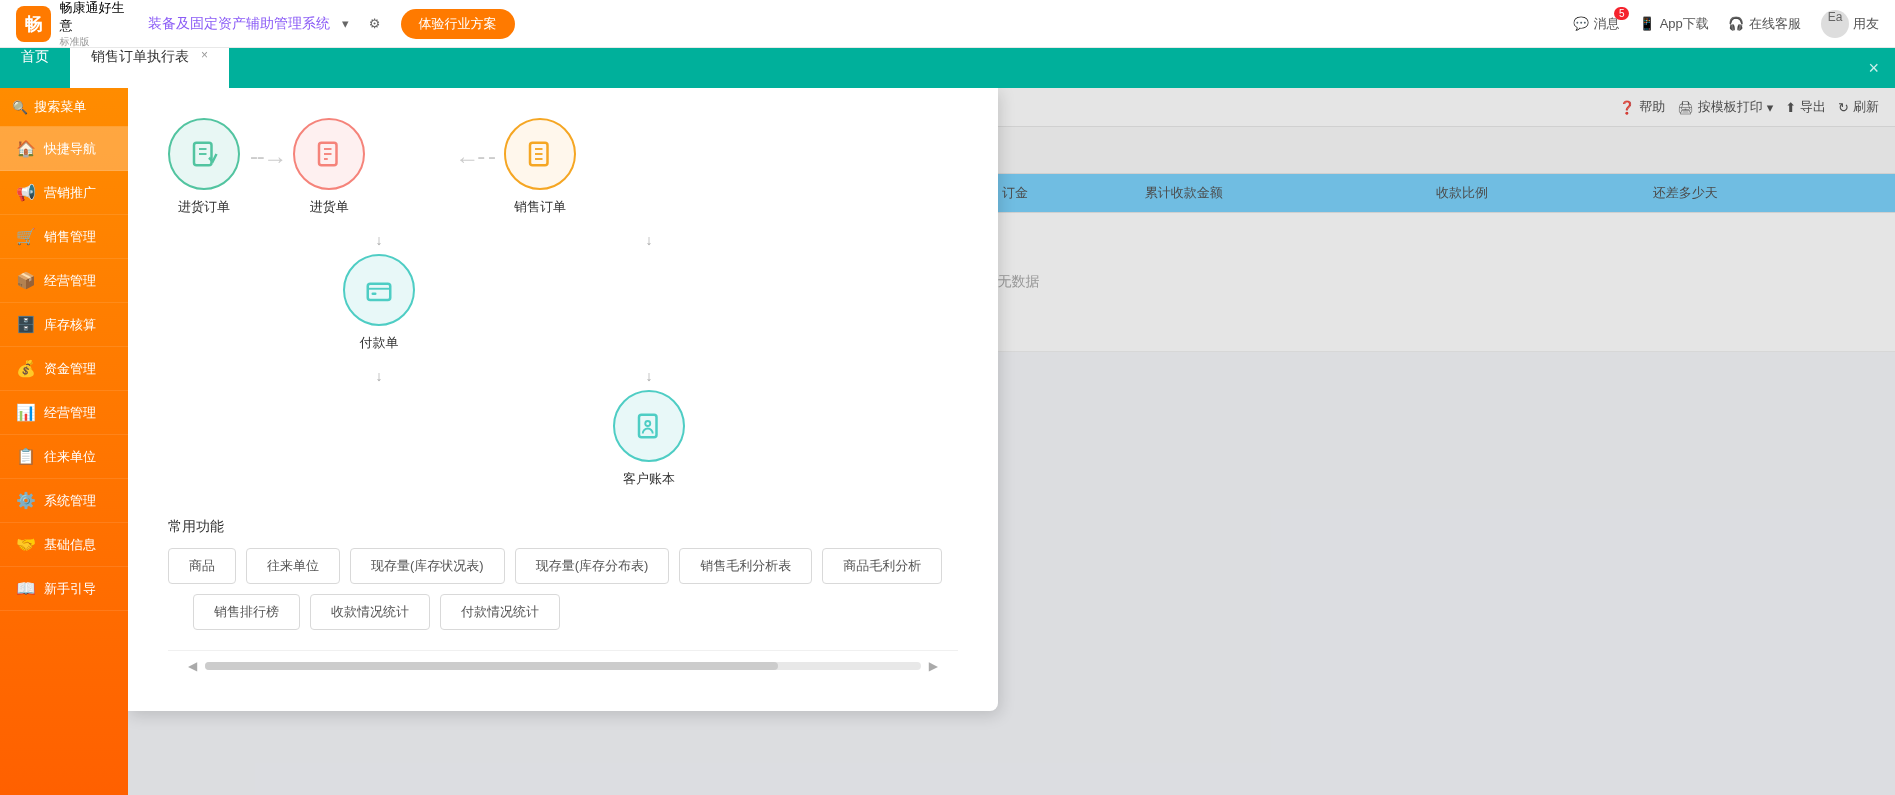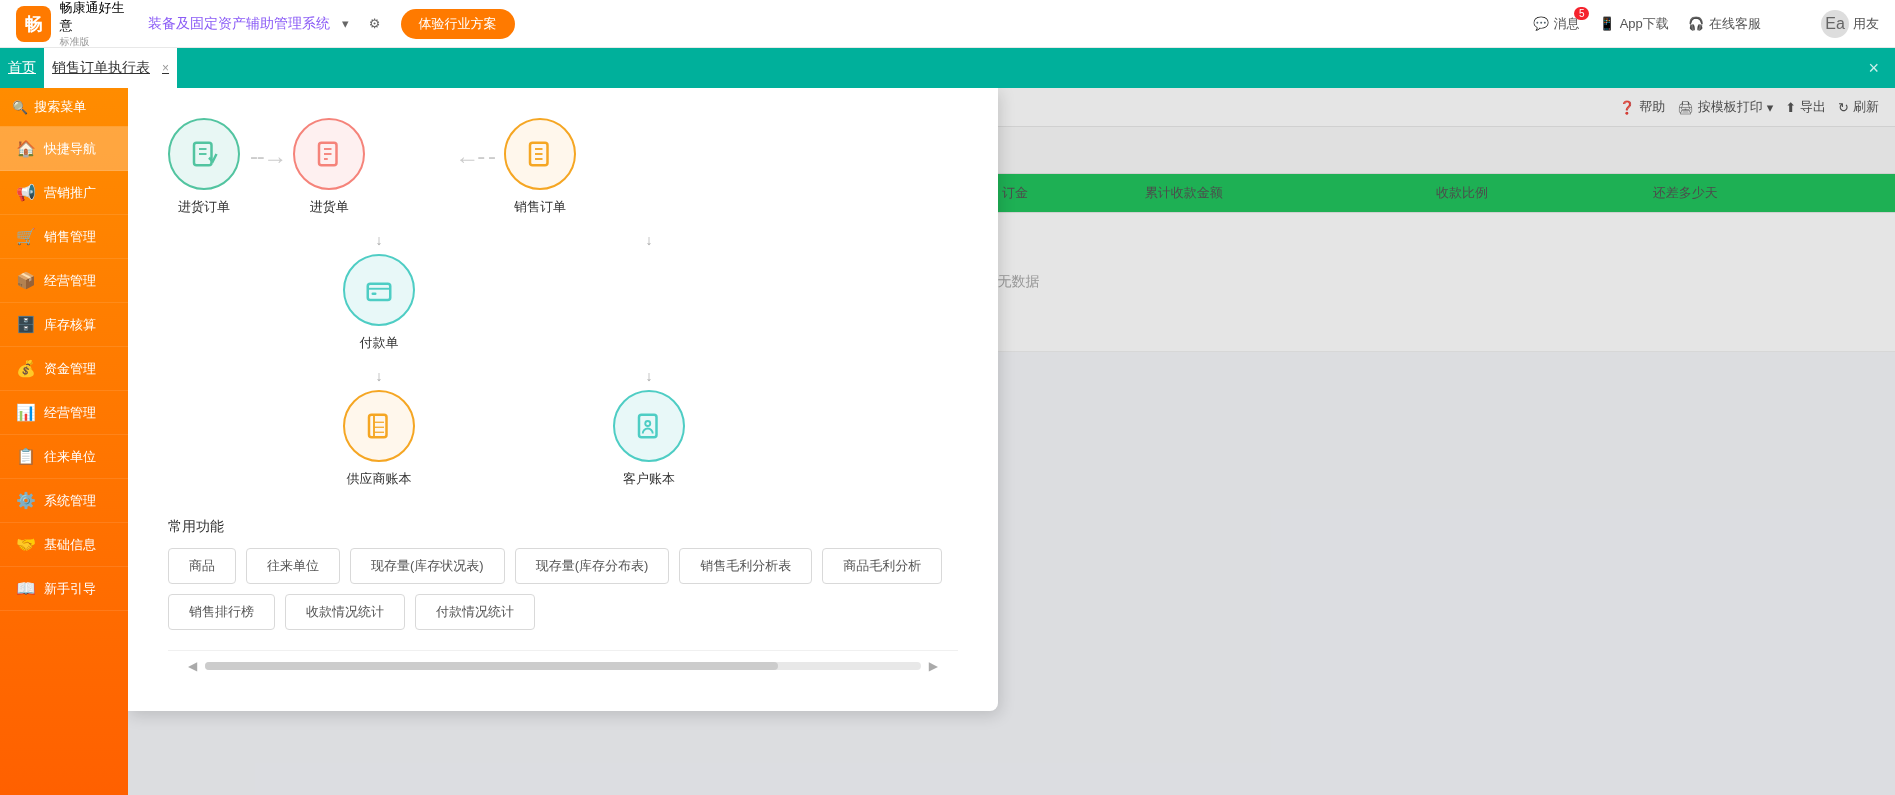--- a/index.html
+++ b/index.html
@@ -14,28 +14,28 @@
     .top-bar-logo { display: flex; align-items: center; gap: 8px; width: 120px; }
     .logo-icon { width: 36px; height: 36px; background: #ff7a00; border-radius: 8px; display:flex; align-items:center; justify-content:center; color:#fff; font-size:18px; font-weight:bold; }
     .logo-sub { font-size: 10px; color: #999; }
     .system-title { font-size: 14px; color: #8b5cf6; font-weight: 500; }
     .dropdown-btn { color: #666; cursor:pointer; }
     .settings-btn { width:28px;height:28px; display:flex;align-items:center;justify-content:center; color:#666; cursor:pointer; border-radius:4px; }
     .trial-btn { background: #ff7a00; color: #fff; border: none; border-radius: 20px; padding: 6px 18px; font-size: 13px; cursor: pointer; }
     .top-bar-right { margin-left: auto; display: flex; align-items: center; gap: 20px; }
     .top-bar-item { display: flex; align-items: center; gap: 4px; color: #555; cursor: pointer; font-size: 13px; position:relative; }
     .badge { background: #f5222d; color: #fff; border-radius: 10px; font-size: 10px; padding: 1px 5px; position:absolute; top:-8px; right:-10px; }
-    .user-avatar { width:28px; height:28px; background:#ddd; border-radius:50%; display:flex;align-items:center;justify-content:center; font-size:16px; color:#666;margin-left:40px; }
+    .user-avatar { width:28px; height:28px; background:#ddd; border-radius:50%; display:flex;justify-content:center; font-size:12px; color:#666; }
 
     
     .nav-tabs {
       display: flex; align-items: center; height: 40px;
       background: #00b09b; padding: 0;
     }
-    .nav-tab { padding: 0 8px; height: 40px; display:flex; align-items:center; color: rgba(255,255,255,0.8); cursor:pointer; font-size:14px; gap:6px;text-decoration:underline; }
+    .nav-tab { padding: 0 21px; height: 40px; display:flex; color: rgba(255,255,255,0.8); cursor:pointer; font-size:14px; gap:6px; }
     .nav-tab.active { background: #fff; color: #333; }
     .nav-tab.home { background: transparent; color:#fff; }
     .tab-close { margin-left:6px; color:rgba(255,255,255,0.7); font-size:12px; }
     .nav-tab.active .tab-close { color: #999; }
     .nav-close-right { margin-left: auto; padding-right: 16px; color: rgba(255,255,255,0.8); cursor:pointer; font-size:18px; }
 
     
     .main-layout { display: flex; height: calc(795px - 88px); }
 
     
@@ -61,21 +61,21 @@
     
     .filter-bar { display:flex; align-items:center; gap:8px; padding:8px 16px; background:#fafafa; border-bottom:1px solid #e8e8e8; }
     .filter-input { height:30px; border:1px solid #d9d9d9; border-radius:4px; padding:0 8px; font-size:12px; color:#aaa; }
     .filter-select { height:30px; border:1px solid #d9d9d9; border-radius:4px; padding:0 8px; font-size:12px; color:#aaa; min-width:120px; }
     .calendar-icon { color:#aaa; cursor:pointer; }
     .more-conditions { color:#ff7a00; font-size:12px; cursor:pointer; }
 
     
     .table-wrapper { background:#fff; overflow:auto; }
     table { width:100%; border-collapse:collapse; font-size:13px; }
-    th { background:#22c55e; padding:10px 12px; text-align:left; border-bottom:1px solid #e8e8e8; color:#555; font-weight:500; white-space:nowrap; }
+    th { background:#7dd3fc; padding:10px 12px; text-align:left; border-bottom:1px solid #e8e8e8; color:#555; font-weight:500; white-space:nowrap; }
     td { padding:10px 12px; border-bottom:1px solid #f0f0f0; color:#333; }
     .no-data { text-align:center; padding:60px; color:#aaa; font-size:14px; }
 
     
     .overlay-backdrop {
       position: absolute; top:0; left:0; right:0; bottom:0;
       background: rgba(0,0,0,0.1); z-index: 100;
     }
 
     
@@ -351,32 +351,20 @@
 
             <div style="display:flex; flex-direction:column; align-items:center; width:92px;">
               <div style="color:#aaa; font-size:14px; margin-bottom:6px;">↓</div>
             </div>
           </div>
 
           <div style="display:flex; align-items:flex-start; gap:0; padding-left:165px;">
 
             <div style="display:flex; flex-direction:column; align-items:center; width:92px;">
               <div style="color:#aaa; font-size:14px; margin-bottom:6px;">↓</div>
-              <div class="flow-node">
-                <div class="flow-circle orange">
-                  <svg width="30" height="30" viewBox="0 0 24 24" fill="none">
-                    <rect x="4" y="3" width="14" height="18" rx="2" stroke="#f5a623" stroke-width="2"></rect>
-                    <line x1="8" y1="3" x2="8" y2="21" stroke="#f5a623" stroke-width="1.5"></line>
-                    <line x1="8" y1="9" x2="16" y2="9" stroke="#f5a623" stroke-width="1"></line>
-                    <line x1="8" y1="13" x2="16" y2="13" stroke="#f5a623" stroke-width="1"></line>
-                    <line x1="8" y1="17" x2="16" y2="17" stroke="#f5a623" stroke-width="1"></line>
-                  </svg>
-                </div>
-                <span class="flow-label">供应商账本</span>
-              </div>
             </div>
 
             <div style="width:178px;"></div>
 
             <div style="display:flex; flex-direction:column; align-items:center; width:92px;">
               <div style="color:#aaa; font-size:14px; margin-bottom:6px;">↓</div>
               <div class="flow-node">
                 <div class="flow-circle teal">
                   <svg width="30" height="30" viewBox="0 0 24 24" fill="none">
                     <rect x="4" y="3" width="14" height="18" rx="2" stroke="#4ecdc4" stroke-width="2"></rect>
@@ -394,21 +382,21 @@
       <div class="common-functions">
         <div class="common-title">常用功能</div>
         <div class="func-buttons">
           <button class="func-btn">商品</button>
           <button class="func-btn">往来单位</button>
           <button class="func-btn">现存量(库存状况表)</button>
           <button class="func-btn">现存量(库存分布表)</button>
           <button class="func-btn">销售毛利分析表</button>
           <button class="func-btn">商品毛利分析</button>
         </div>
-        <div class="func-buttons" style="margin-top:10px;">
+        <div class="func-buttons" style="margin-top:10px;margin-left:25px;">
           <button class="func-btn">销售排行榜</button>
           <button class="func-btn">收款情况统计</button>
           <button class="func-btn">付款情况统计</button>
         </div>
       </div>
 
       <div class="scroll-bar-area" style="margin-top:20px;">
         <span class="scroll-arrow">◀</span>
         <div class="scroll-track">
           <div class="scroll-thumb"></div>

